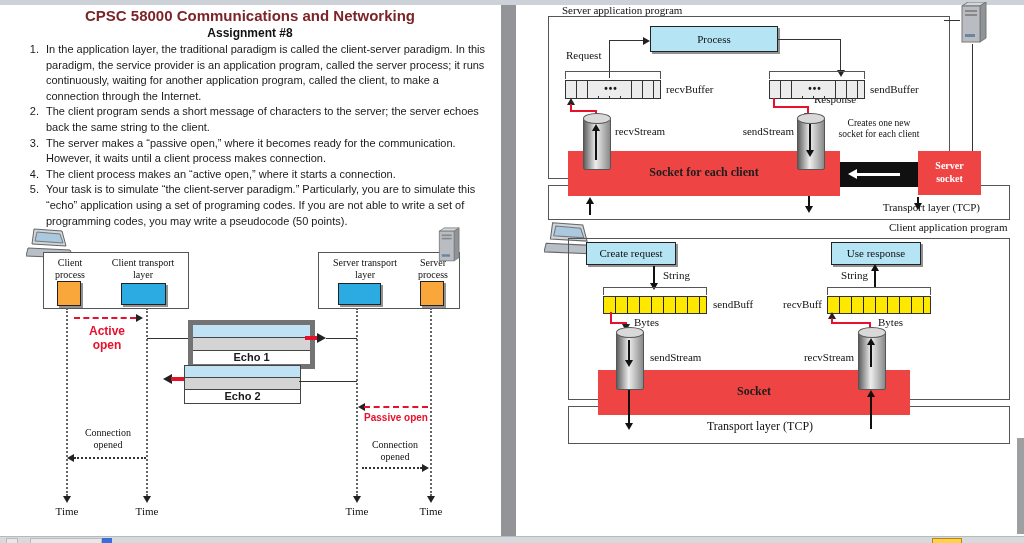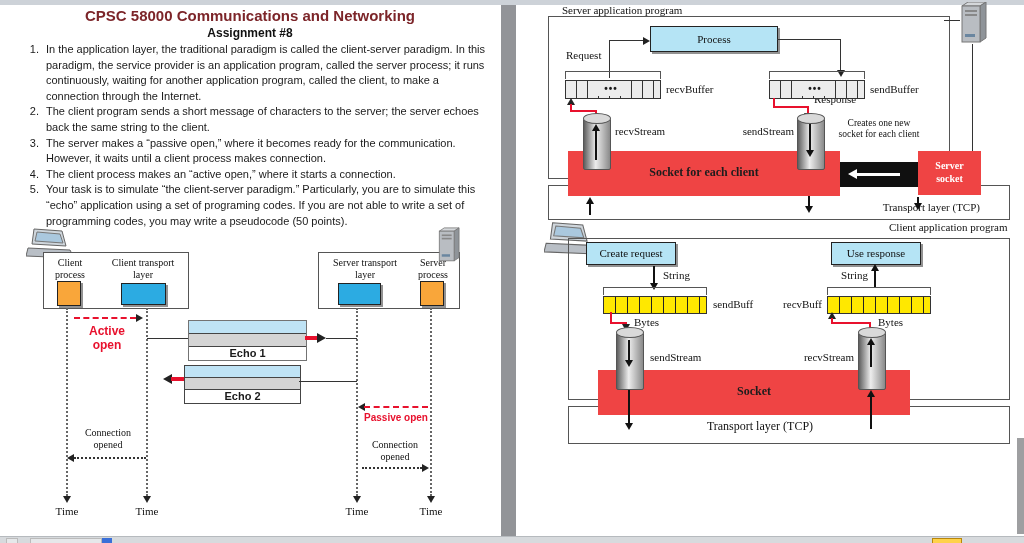--- a/index.html
+++ b/index.html
@@ -107,21 +107,21 @@
 
   <div class="abs hdashr" style="left:74px;top:317px;width:62px;"></div>
   <div class="abs tri tri-r red" style="left:136px;top:314px;"></div>
   <div class="abs ctr red" style="left:76px;top:324px;width:62px;font-weight:bold;font-size:12px;">Active open</div>
 
   <div class="abs tri tri-l red" style="left:358px;top:403px;"></div>
   <div class="abs hdashr" style="left:364px;top:406px;width:64px;"></div>
   <div class="abs ctr red" style="left:364px;top:412px;width:64px;font-weight:bold;font-size:10px;">Passive open</div>
 
   <div class="abs ln" style="left:147px;top:338px;width:41px;height:1px;"></div>
-  <div class="abs" style="left:188px;top:320px;width:117px;height:39px;border:1px solid #737373;background:#fff;">
+  <div class="abs" style="left:188px;top:320px;width:117px;height:39px;border:5px solid #737373;background:#fff;">
     <div style="height:12px;background:#bfe3f5;border-bottom:1px solid #444;"></div>
     <div style="height:12px;background:#d4d4d4;border-bottom:1px solid #444;"></div>
     <div class="ctr" style="height:13px;font-weight:bold;font-size:11px;line-height:12px;">Echo 1</div>
   </div>
   <div class="abs redln" style="left:305px;top:336px;width:13px;height:4px;"></div>
   <div class="abs tri tri-rb red" style="left:317px;top:333px;"></div>
   <div class="abs ln" style="left:326px;top:338px;width:31px;height:1px;"></div>
 
   <div class="abs tri tri-lb red" style="left:163px;top:374px;"></div>
   <div class="abs redln" style="left:171px;top:377px;width:14px;height:4px;"></div>

